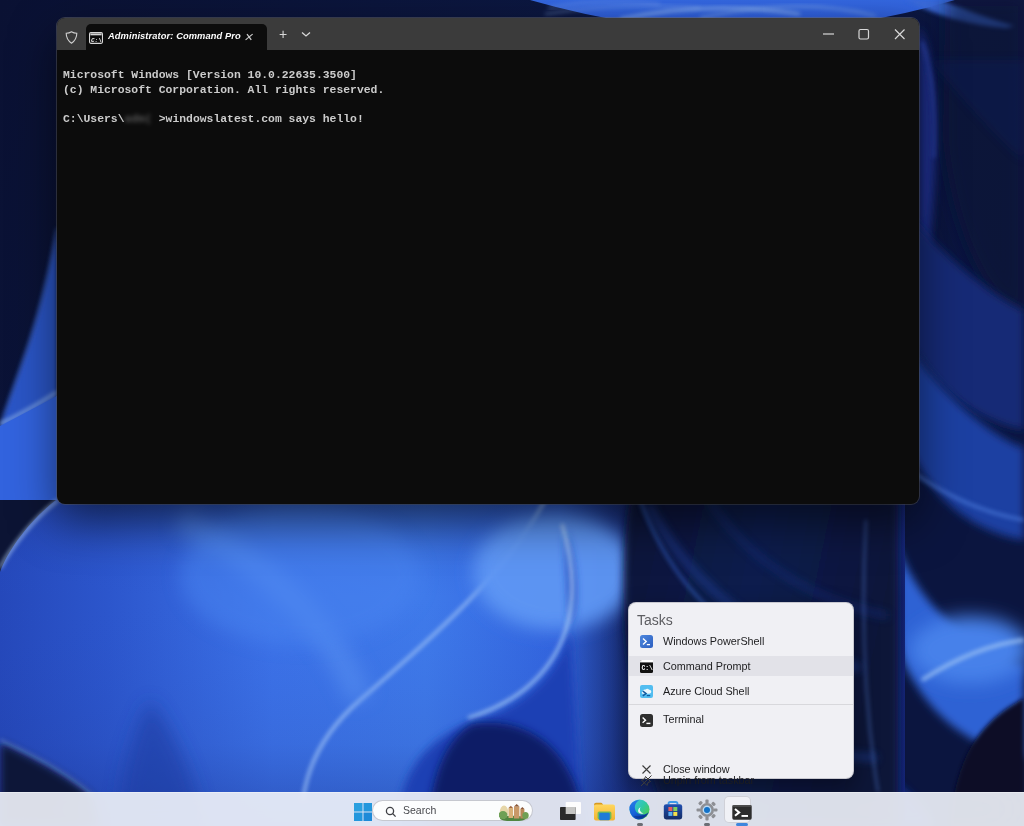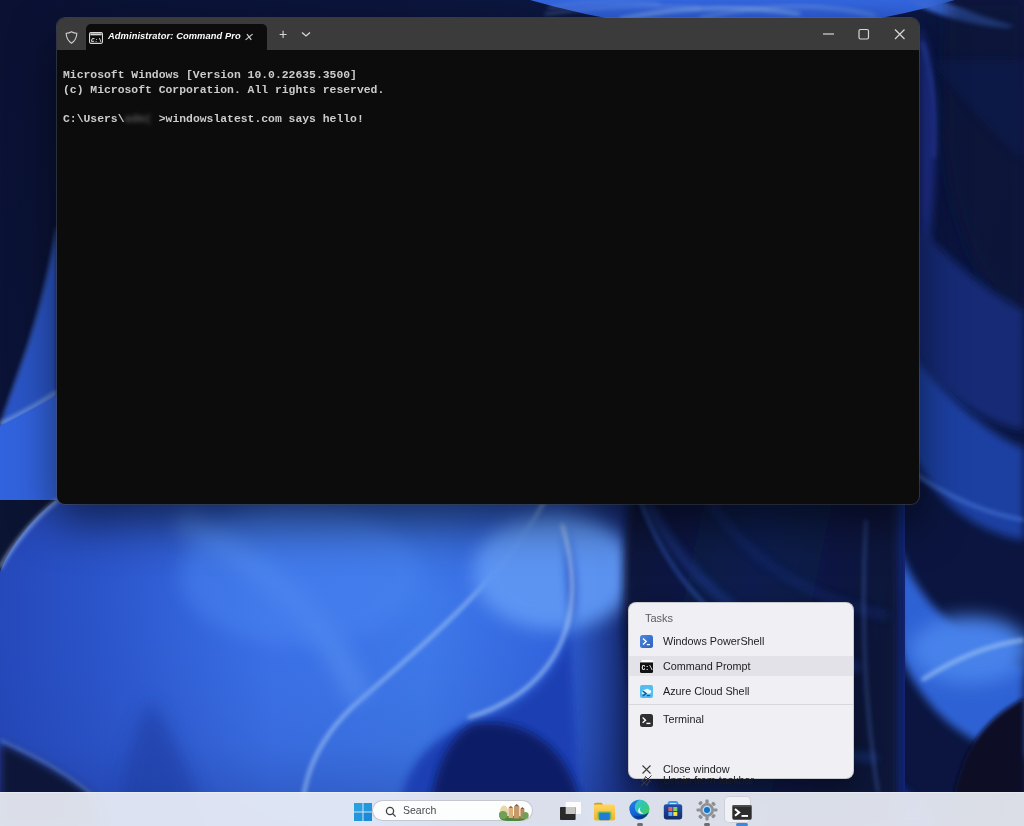--- a/index.html
+++ b/index.html
@@ -28,21 +28,21 @@
   #capmin{right:72px;} #capmax{right:37px;} #capclose{right:1px;}
 
   #termtext{position:absolute;left:6px;top:40px;font-family:"Liberation Mono",monospace;
     font-size:11.4px;font-weight:bold;color:#cccccc;line-height:14.6px;white-space:pre;margin-top:10px;}
   #blurname{display:inline-block;filter:blur(2.2px);opacity:0.38;}
 
   
   #jump{position:absolute;left:628px;top:602px;width:226px;height:177px;background:#f0f0f4;
     border-radius:8px;border:1px solid rgba(160,160,170,0.5);box-sizing:border-box;
     box-shadow:0 10px 24px rgba(0,0,0,0.4);}
-  #jtasks{position:absolute;left:16px;top:9px;font-size:11px;color:#5d5d61;}
+  #jtasks{position:absolute;left:8px;top:9px;font-size:14px;color:#5d5d61;}
   .jrow{position:absolute;left:0;width:100%;height:24.6px;}
   .jico{position:absolute;left:11px;top:6px;width:13px;height:13px;}
   .jtxt{position:absolute;left:34px;top:5.5px;font-size:10.8px;color:#1d1d1f;white-space:nowrap;}
   #jhl{position:absolute;left:0;top:53px;width:100%;height:20px;background:#e2e2e8;}
   #jsep{position:absolute;left:0;top:101px;width:100%;height:1px;background:#d8d8dc;}
 
   
   #taskbar{position:absolute;left:0;top:792px;width:1024px;height:34px;
     background:rgba(237,240,247,0.92);backdrop-filter:blur(22px);
     border-top:1px solid rgba(255,255,255,0.35);box-sizing:border-box;}

